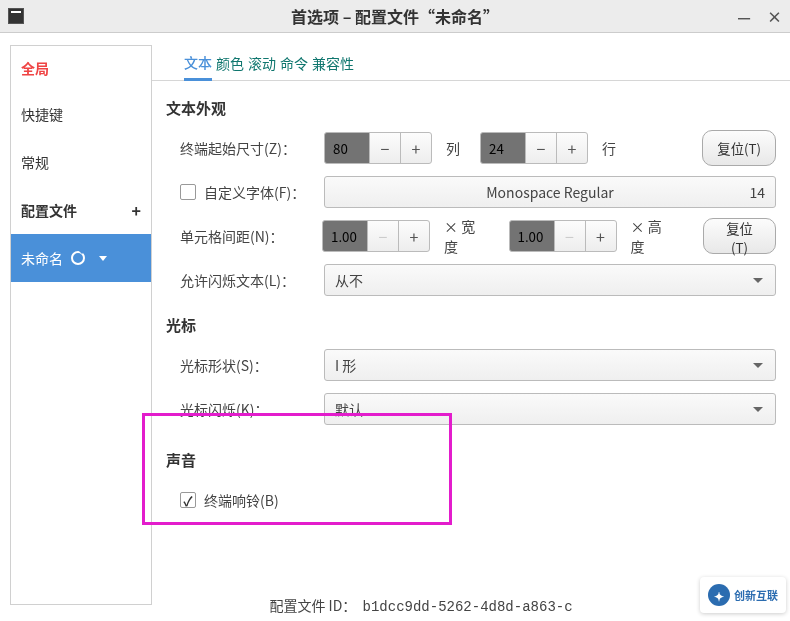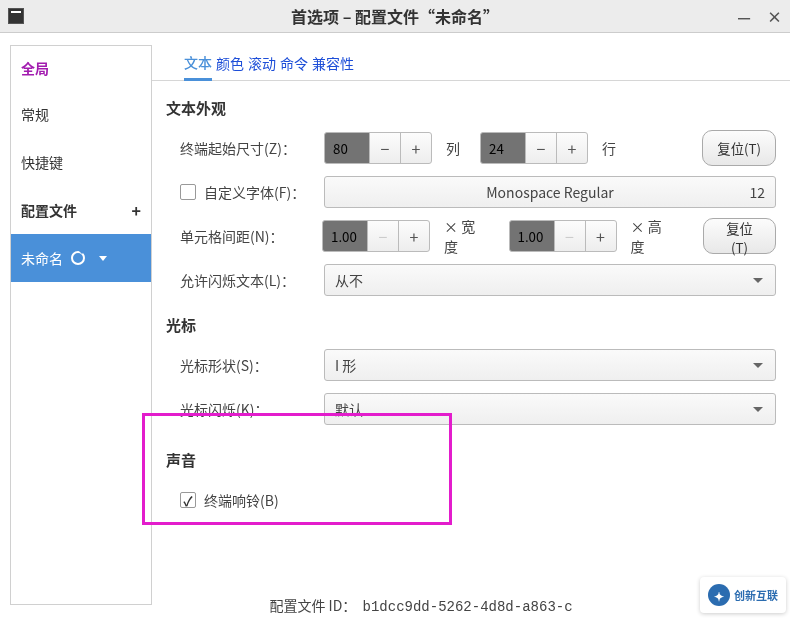--- a/index.html
+++ b/index.html
@@ -7,32 +7,32 @@
 
 .titlebar { height: 33px; background: #ececec; border-bottom: 1px solid #ccc; display: flex; align-items: center; padding: 0 8px; position: relative; }
 .titlebar .win-icon { width: 16px; height: 16px; background: #333; display: inline-block; position: relative; border:1px solid #555;}
 .titlebar .win-icon::after{content:"";position:absolute;left:2px;top:2px;right:2px;height:2px;background:#fff;}
 .titlebar .title { position: absolute; left: 0; right: 0; text-align: center; font-size: 16px; color: #333; font-weight: 600; pointer-events:none;}
 .titlebar .win-controls { margin-left: auto; display: flex; gap: 16px; color: #555; font-size: 15px; }
 .titlebar .win-controls span { cursor: pointer; font-weight: 600;}
 
 .body-row { display: flex; height: calc(100% - 33px); padding-top:12px; background:#fff;}
 .sidebar { width: 142px; border: 1px solid #d0d0d0; margin-left:10px; background: #fff; height: 560px; }
-.sidebar .section-header { padding: 12px 10px; font-weight: 600; color: #a21caf; }
+.sidebar .section-header { padding: 12px 10px; font-weight: 600; color: #ef4444; }
 .sidebar .item { padding: 14px 10px; color: #333; cursor: pointer; }
 .sidebar .item.active { background: #4a90d9; color: #fff; display: flex; align-items: center; gap: 8px; }
 .sidebar .profile-header { display: flex; align-items: center; justify-content: space-between; padding: 12px 10px; font-weight: 600;}
 .sidebar .profile-header .plus { font-size: 16px; font-weight: 600;}
 .sidebar .refresh-ico{width:14px;height:14px;border:2px solid #fff;border-radius:50%;display:inline-block;position:relative;}
 .sidebar .refresh-ico::after{content:"";position:absolute;right:-2px;top:-2px;border:3px solid transparent;border-top-color:#4a90d9;}
 .sidebar .caret-down{width:0;height:0;border-left:4px solid transparent;border-right:4px solid transparent;border-top:5px solid #fff;display:inline-block;margin-left:6px;}
 
 .content { flex: 1; padding: 0 0 0 0; position:relative;}
 .tabs { display: flex; gap: 4px; padding: 0 32px 0 32px; border-bottom: 1px solid #d6d6d6; height: 36px; align-items: center; }
-.tabs .tab { color: #1d4ed8; cursor: pointer; height: 100%; display: flex; align-items: center; }
+.tabs .tab { color: #0f766e; cursor: pointer; height: 100%; display: flex; align-items: center; }
 .tabs .tab.active { color: #4a90d9; border-bottom: 3px solid #4a90d9; font-weight: 500; margin-bottom:-1px;}
 
 .panel { padding: 16px 14px 0 14px; }
 .section-title { font-weight: 600; margin: 0 0 10px 0; font-size: 15px; color:#333;}
 .row { display: flex; align-items: center; min-height: 40px; gap: 8px; margin-bottom: 4px; }
 .label-col { width: 150px; text-align: left; color:#444; padding-left:14px;}
 .label-col.chk{padding-left:14px;}
 
 .num-input { width: 46px; height: 32px; border: 1px solid #bbb; border-radius: 3px 0 0 3px; text-align: left; padding: 0 8px; background:#737373;}
 .spin-btn { width: 32px; height: 32px; border: 1px solid #bbb; background: linear-gradient(#fcfcfc,#ededed); font-size: 16px; line-height: 1; color: #555; cursor: pointer; margin-left:-1px;}
@@ -68,22 +68,22 @@
   <div class="title">首选项 – 配置文件“未命名”</div>
   <div class="win-controls">
     <span>—</span>
     <span>×</span>
   </div>
 </div>
 
 <div class="body-row">
   <div class="sidebar">
     <div class="section-header">全局</div>
+    <div class="item">快捷键</div>
     <div class="item">常规</div>
-    <div class="item">快捷键</div>
     <div class="profile-header">
       <span>配置文件</span>
       <span class="plus">+</span>
     </div>
     <div class="item active">
       <span>未命名</span>
       <span class="refresh-ico"></span>
       <span class="caret-down"></span>
     </div>
   </div>
@@ -118,21 +118,21 @@
         <button class="btn reset">复位(T)</button>
       </div>
 
       <div class="row">
         <div class="label-col chk" style="display:flex;align-items:center;gap:8px;">
           <span class="checkbox"></span>
           <span>自定义字体(F)：</span>
         </div>
         <div class="font-display">
           <span>Monospace Regular</span>
-          <span class="size">12</span>
+          <span class="size">14</span>
         </div>
       </div>
 
       <div class="row">
         <div class="label-col">单元格间距(N)：</div>
         <div class="spin-group">
           <input class="num-input" value="1.00" style="">
           <button class="spin-btn" disabled="">−</button>
           <button class="spin-btn">+</button>
         </div>

